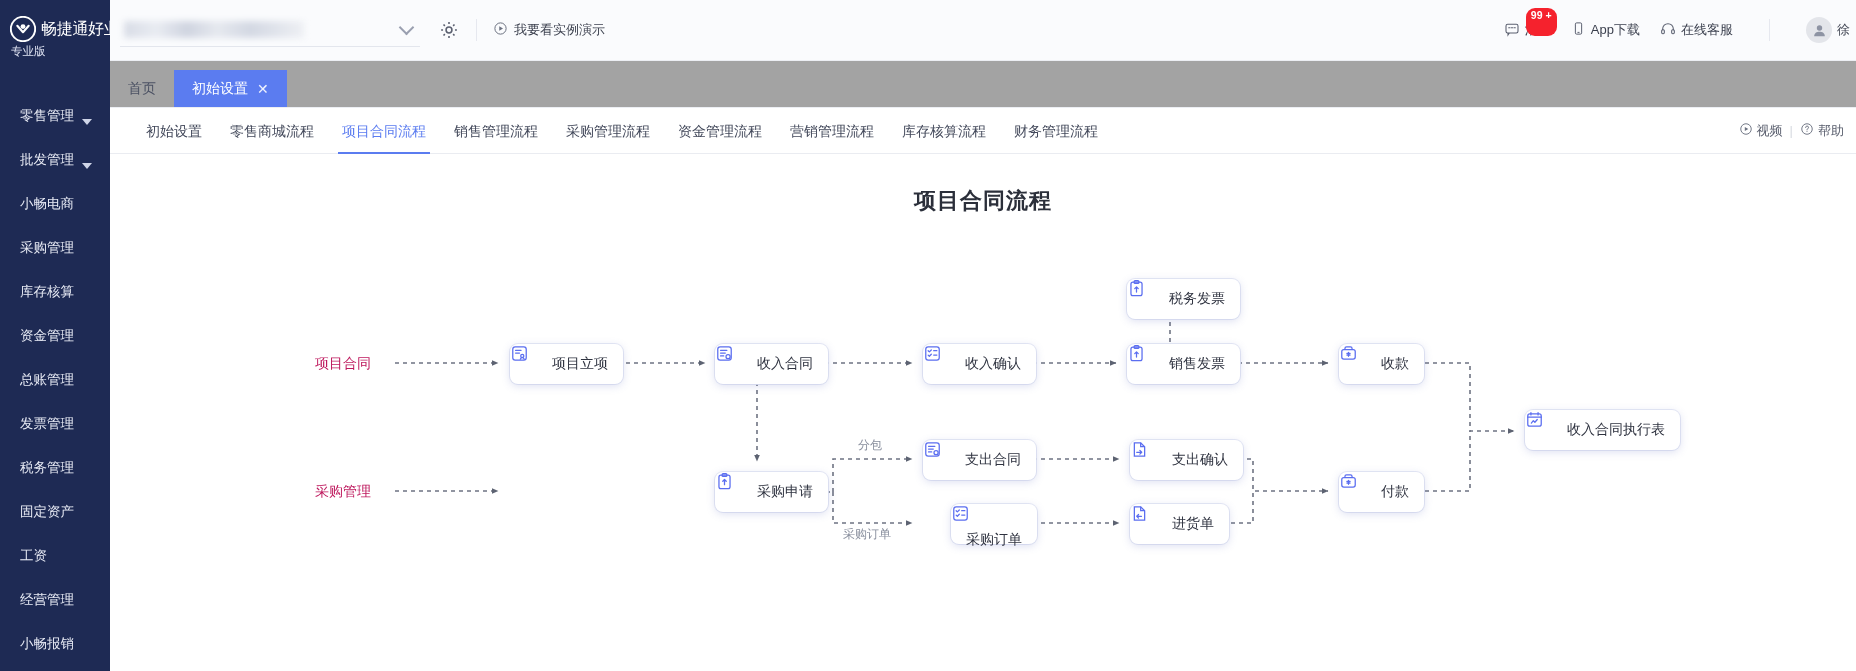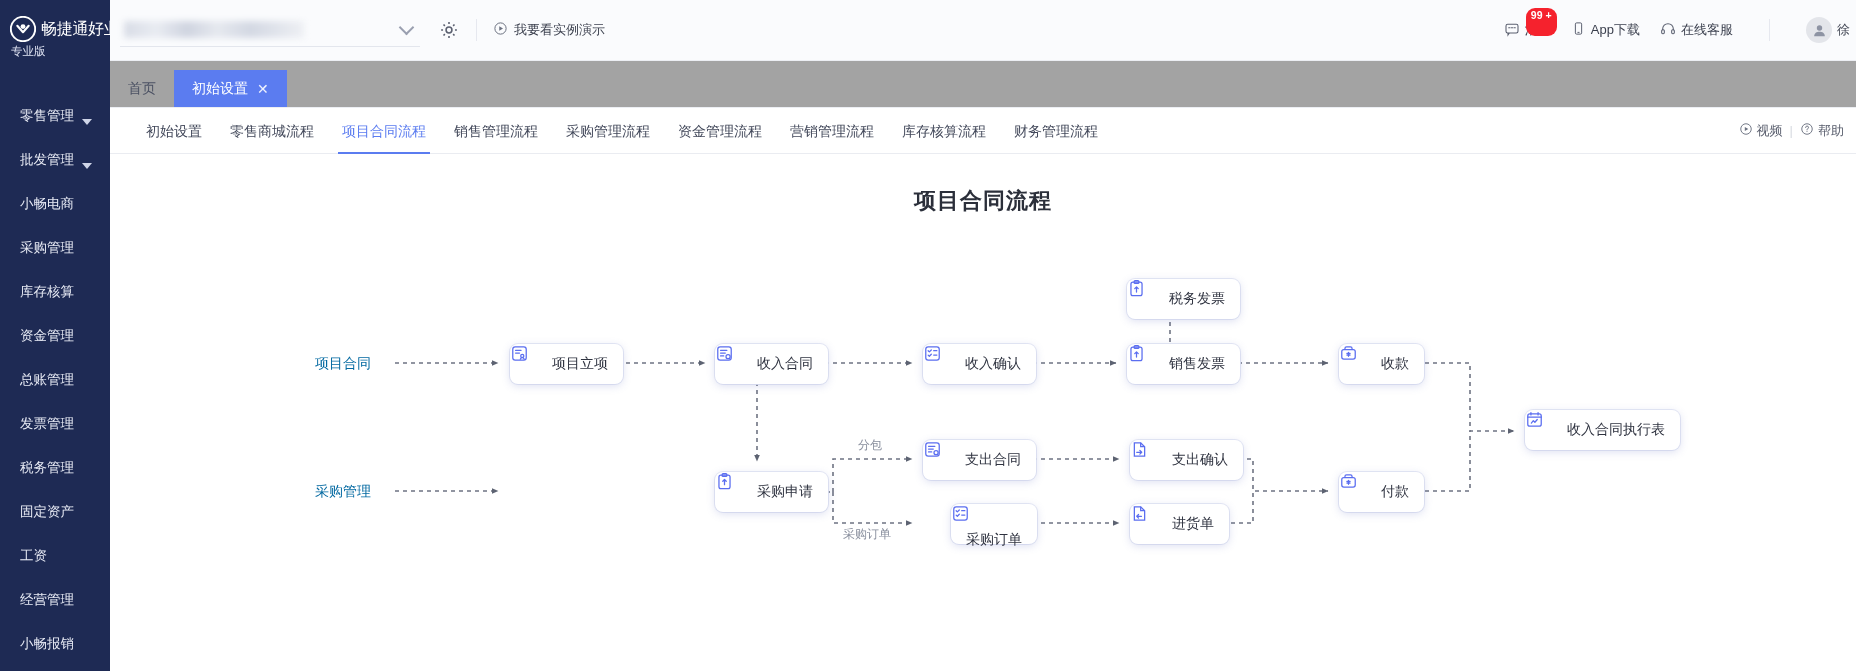--- a/index.html
+++ b/index.html
@@ -124,21 +124,21 @@
   .flow svg { position: absolute; left: 0; top: 0; }
 
   .node {
     position: absolute; display: flex; align-items: center; gap: 8px;
     height: 40px; padding: 0 15px; background: #ffffff; border-radius: 8px;
     box-shadow: 0 2px 9px rgba(96,110,190,.22), 0 0 0 1px rgba(230,233,245,.9);
     font-size: 14px; color: #2f3340; white-space: nowrap; cursor: pointer;
   }
   .node .ic { width: 19px; height: 19px; flex: 0 0 19px; }
   .rowlabel {
-    position: absolute; font-size: 14px; color: #0369a1; white-space: nowrap;
+    position: absolute; font-size: 14px; color: #be185d; white-space: nowrap;
   }
   .edgelabel {
     position: absolute; font-size: 12px; color: #878d9c; white-space: nowrap;
   }
 </style>
 </head>
 <body>
 
 <div id="app">
 

